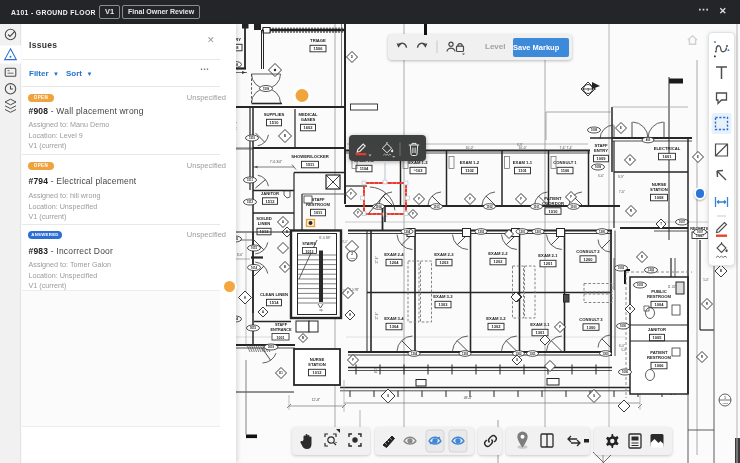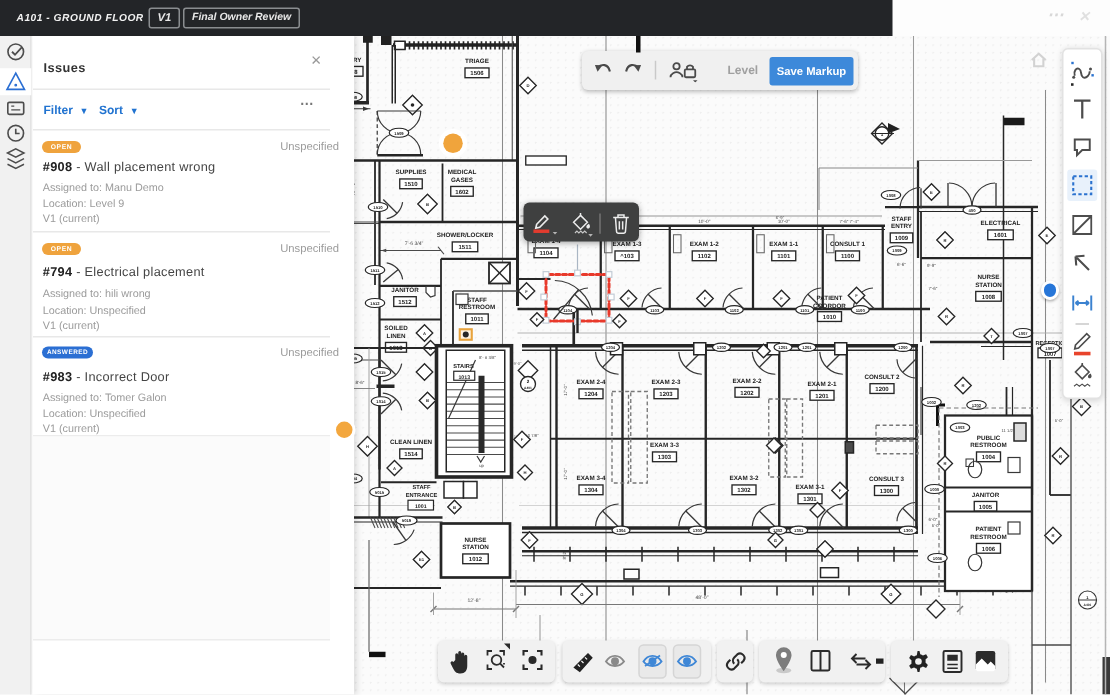--- a/index.html
+++ b/index.html
@@ -1,19 +1,19 @@
 <!DOCTYPE html>
 <html><head><meta charset="utf-8"><style>
 *{margin:0;padding:0;box-sizing:border-box}
 body{width:740px;height:463px;overflow:hidden;position:relative;
  font-family:"Liberation Sans",sans-serif;background:#fdfdfd}
 .abs{position:absolute}
 </style></head><body>
 
-<div class="abs" style="left:0;top:0;width:595px;height:24px;background:#232528;color:#fff;font-style:italic;">
+<div class="abs" style="left:0;top:0;width:740px;height:24px;background:#232528;color:#fff;">
  <div class="abs" style="left:11px;top:9px;font-size:6.8px;font-weight:bold;letter-spacing:.35px;color:#f2f2f2">A101 - GROUND FLOOR</div>
  <div class="abs" style="left:99px;top:4.5px;height:14px;padding:0 5px;border:1px solid #8a8d90;border-radius:2px;font-size:7.5px;font-weight:bold;line-height:12.5px;color:#e8e8e8">V1</div>
  <div class="abs" style="left:122px;top:4.5px;height:14px;padding:0 5px;border:1px solid #8a8d90;border-radius:2px;font-size:7px;font-weight:bold;line-height:12.5px;color:#e8e8e8">Final Owner Review</div>
  <div class="abs" style="left:698px;top:3px;font-size:11px;font-weight:bold;color:#d8d8d8;letter-spacing:1px">⋯</div>
  <div class="abs" style="left:719px;top:5.5px;font-size:9px;font-weight:bold;color:#e0e0e0">✕</div>
 </div>
 
 <div class="abs" style="left:221px;top:24px;width:519px;height:439px;background:#fbfbfb;background-image:radial-gradient(circle at 1px 1px,#efefef 0.6px,transparent 0.7px);background-size:5px 5px;"></div>
 <svg width="519" height="439" viewBox="221 24 519 439" style="position:absolute;left:221px;top:24px" font-family="Liberation Sans, sans-serif">
     <line x1="335" y1="24" x2="335" y2="433" stroke="#8a8a8a" stroke-width="0.7"></line>
@@ -705,21 +705,21 @@
   <line x1="43" y1="1.5" x2="43" y2="14" stroke="#c9c9c9" stroke-width="1"></line>
   <g fill="none" stroke="#4a4a4a" stroke-width="1.2">
    <circle cx="57" cy="5.2" r="2.1"></circle>
    <path d="M53 12.5 c0-2.6 3.2-3.4 4-3.4 0.8 0 4 0.8 4 3.4"></path>
    <rect x="62.5" y="7.2" width="7" height="5.3" rx="0.8"></rect>
    <path d="M64 7.2 V5.6 a2.5 2.5 0 0 1 4 0 V7.2"></path>
   </g>
   <path d="M68 14.5 l3-0 -1.5 1.5 Z" fill="#4a4a4a"></path>
  </svg>
  <div class="abs" style="left:97px;top:8px;font-size:8px;font-weight:bold;color:#a0a0a0">Level</div>
- <div class="abs" style="left:125px;top:3.5px;width:56px;height:19px;background:#3d89da;border-radius:2px;color:#fff;font-size:7.5px;font-weight:bold;text-align:center;line-height:19px">Save Markup</div>
+ <div class="abs" style="left:125px;top:3.5px;width:56px;height:19px;background:#3d89da;border-radius:2px;color:#fff;font-size:7.5px;font-weight:bold;line-height:19px">Save Markup</div>
 </div>
 <div class="abs" style="left:423.5px;top:24px;width:3px;height:10.5px;background:#111"></div>
 
 <div class="abs" style="left:349px;top:135px;width:77px;height:26px;background:#3f4040;border-radius:4px;box-shadow:0 1px 4px rgba(0,0,0,.35)">
  <svg width="77" height="26" viewBox="0 0 77 26">
   <path d="M8.8 14.5 L14.2 9 L16.2 11 L10.8 16.5 L8.2 17.1 Z" fill="none" stroke="#ececec" stroke-width="1.1"></path>
   <rect x="6.6" y="18" width="10.6" height="2.3" fill="#e23b2e"></rect>
   <path d="M19.5 19.6 l3 0 -1.5 1.8 Z" fill="#b5b5b5"></path>
   <g fill="none" stroke="#ececec" stroke-width="1.0">
    <path d="M38 8.6 L42.6 13.2 L38 17.8 L33.4 13.2 Z"></path>

